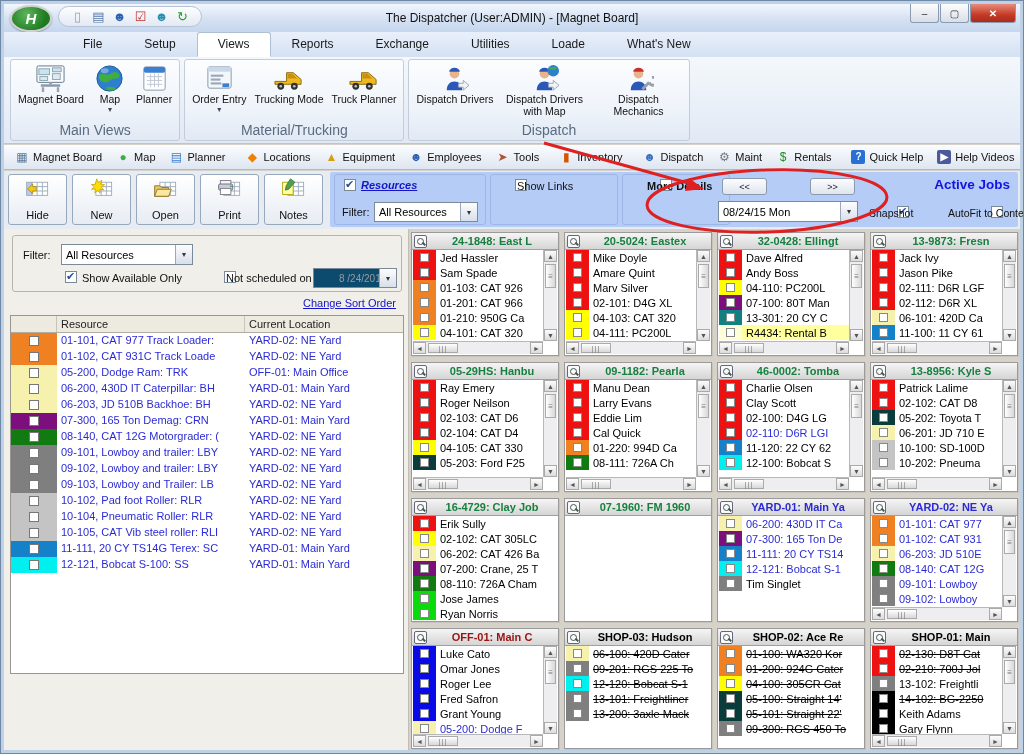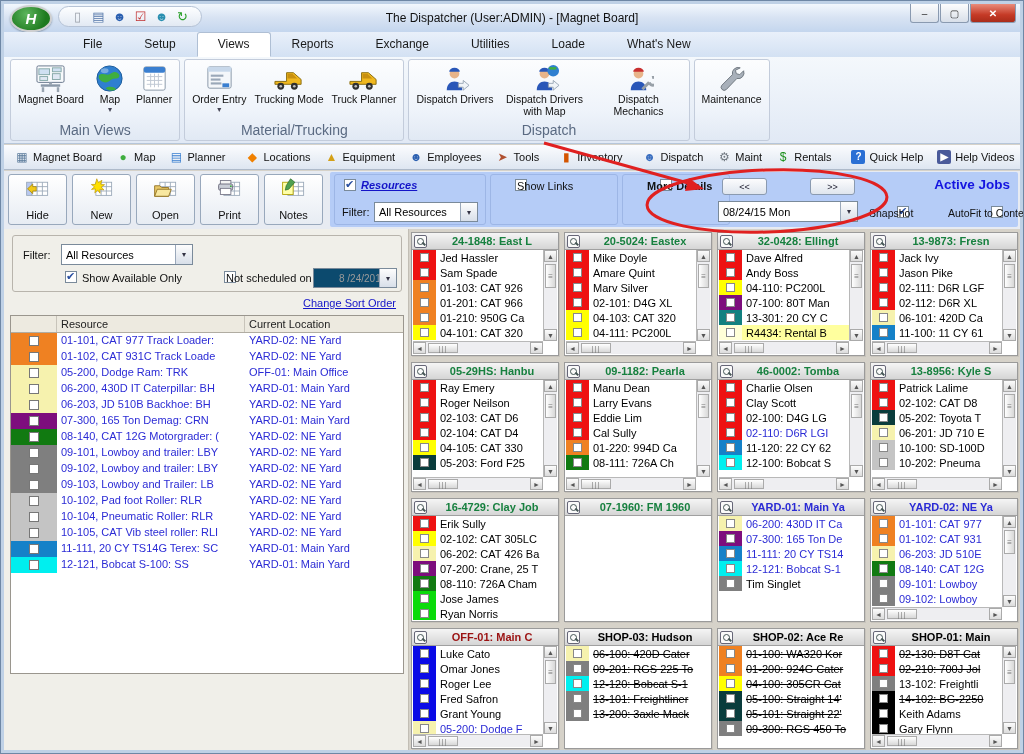--- a/index.html
+++ b/index.html
@@ -271,33 +271,20 @@
                 <circle cx="16" cy="11" r="5" fill="#E8B48A"></circle>
                 <path d="M10.5 9 a5.5 4 0 0 1 11 0 z" fill="#C83030"></path>
                 <path d="M20 27 l7-7 m0 0 a4 4 0 1 0 3-5" stroke="#98A0A8" stroke-width="3" fill="none"></path>
               </svg>
             </span>
             <span class="rlabel">Dispatch Mechanics</span>
           </div>
         </div>
         <div class="rglabel">Dispatch</div>
       </div>
-      <div class="rgroup">
-        <div class="rrow">
-          <div class="rbtn">
-            <span class="ricon">
-              <svg viewBox="0 0 32 32">
-                <path d="M25 5 a6 6 0 0 0 -8 7 L6 23 a3.2 3.2 0 0 0 4.5 4.5 L21.5 16 a6 6 0 0 0 7-8 l-4 4 -3.5-1 -1-3.5 z" fill="#A8B0BA" stroke="#707880"></path>
-              </svg>
-            </span>
-            <span class="rlabel">Maintenance</span>
-          </div>
-        </div>
-        <div class="rglabel"></div>
-      </div>
     </div>
 
   <div class="shortcutbar" id="shortcutbar">
       <div class="scitem">
         <span class="scicon" style="color: rgb(90, 122, 154);">▦</span>
         <span>Magnet Board</span>
       </div>
       <div class="scitem">
         <span class="scicon" style="color: rgb(63, 174, 63);">●</span>
         <span>Map</span>
@@ -895,21 +882,21 @@
           <div class="citem">
             <span class="cswatch" style="background: rgb(238, 17, 17);">
               <span class="csq"></span>
             </span>
             <span class="ctext">Eddie Lim</span>
           </div>
           <div class="citem">
             <span class="cswatch" style="background: rgb(238, 17, 17);">
               <span class="csq"></span>
             </span>
-            <span class="ctext">Cal Sully</span>
+            <span class="ctext">Cal Quick</span>
           </div>
           <div class="citem">
             <span class="cswatch" style="background: rgb(239, 129, 34);">
               <span class="csq"></span>
             </span>
             <span class="ctext">01-220: 994D Ca</span>
           </div>
           <div class="citem">
             <span class="cswatch" style="background: rgb(17, 122, 17);">
               <span class="csq"></span>

